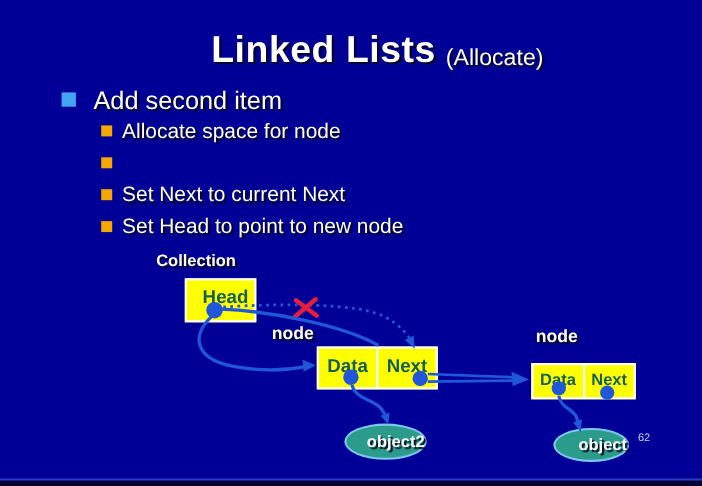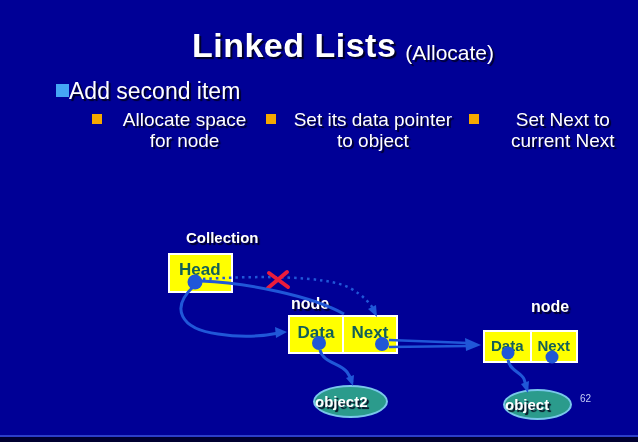--- a/index.html
+++ b/index.html
@@ -28,52 +28,52 @@
   .shadowed{text-shadow:2px 2px 1px rgba(0,0,25,0.9);}
   
   .title-row{
     position:absolute;top:26px;left:0;width:100%;
     display:flex;justify-content:center;align-items:flex-end;gap:9px;margin-left:24px;
   }
   .title-main{font-size:34px;font-weight:bold;letter-spacing:0.5px;}
   .title-suffix{font-size:21px;font-weight:normal;}
   
   .bullet-l1{
-    position:absolute;left:56px;top:78px;display:flex;gap:0;
+    position:absolute;left:56px;top:78px;display:flex;gap:16px;
   }
   .bullet-l1 .sq{width:13px;height:13px;margin-top:6px;background:var(--bullet1);flex:0 0 auto;}
   .bullet-l1 .txt{font-size:23px;line-height:26px;}
   .bullet-list{
-    position:absolute;left:92px;top:109px;display:flex;gap:8px;
-    list-style:none;margin:0;padding:0;text-align:center;
+    position:absolute;left:92px;top:109px;display:flex;flex-direction:column;gap:8px;
+    list-style:none;margin:0;padding:0;
   }
   .bullet-list li{display:flex;gap:9px;height:21px;}
   .bullet-list .sq{width:10px;height:10px;margin-top:5px;background:var(--bullet2);flex:0 0 auto;}
   .bullet-list .txt{font-size:19px;line-height:21px;}
   
-  .diag-label{position:absolute;font-weight:bold;font-size:15px;margin-left:44px;}
+  .diag-label{position:absolute;font-weight:bold;font-size:15px;}
   
   .ybox{
     position:absolute;background:var(--box-yellow);
     border:2px solid var(--box-border);box-sizing:border-box;
     color:var(--box-text);font-weight:bold;
   }
-  .head-box{left:168px;top:253px;width:65px;height:40px;font-size:17px;padding:5px 0 16px 9px;}
+  .head-box{left:168px;top:253px;width:65px;height:40px;font-size:17px;padding:5px 0 16px 9px;text-align:center;}
   .node-box{display:flex;padding:0;}
   .node-box .cell{flex:1 1 0;text-align:center;}
   .node-box .divider{width:2px;background:var(--box-border);flex:0 0 auto;}
   .node1{left:288px;top:315px;width:110px;height:39px;font-size:17px;}
   .node1 .cell{padding-top:6px;}
   .node2{left:483px;top:330px;width:95px;height:33px;font-size:15px;}
   .node2 .cell{padding-top:5px;}
   
   .obj-ellipse{
     position:absolute;background:var(--ellipse-teal);
     border:2px solid var(--ellipse-border);box-sizing:border-box;
-    border-radius:50%;text-align:left;color:var(--text-white);
+    border-radius:50%;text-align:right;color:var(--text-white);
     font-weight:bold;font-size:15px;
   }
   .obj2{left:313px;top:385px;width:75px;height:33px;line-height:29px;}
   .obj1{left:503px;top:389px;width:69px;height:31px;line-height:27px;}
   
   .overlay{position:absolute;left:0;top:0;pointer-events:none;}
   .arrow{stroke:var(--arrow-blue);fill:none;}
   .arrow-fill{fill:var(--arrow-blue);stroke:none;}
   .xline{stroke:var(--red-x);stroke-width:4;stroke-linecap:round;}
   
@@ -96,25 +96,28 @@
     <span class="txt shadowed">Add second item</span>
   </div>
 
   <ul class="bullet-list">
     <li>
       <span class="sq"></span>
       <span class="txt shadowed">Allocate space for node</span>
     </li>
     <li>
       <span class="sq"></span>
-      <span class="txt shadowed">Set its data pointer to object</span>
     </li>
     <li>
       <span class="sq"></span>
       <span class="txt shadowed">Set Next to current Next</span>
+    </li>
+    <li>
+      <span class="sq"></span>
+      <span class="txt shadowed">Set Head to point to new node</span>
     </li>
   </ul>
 
   <span class="diag-label shadowed" style="left:142px;top:229px;">Collection</span>
 
   <div class="ybox head-box">
     <span>Head</span>
   </div>
 
   <span class="diag-label shadowed" style="left:247px;top:295px;font-size:16px;">node</span>

